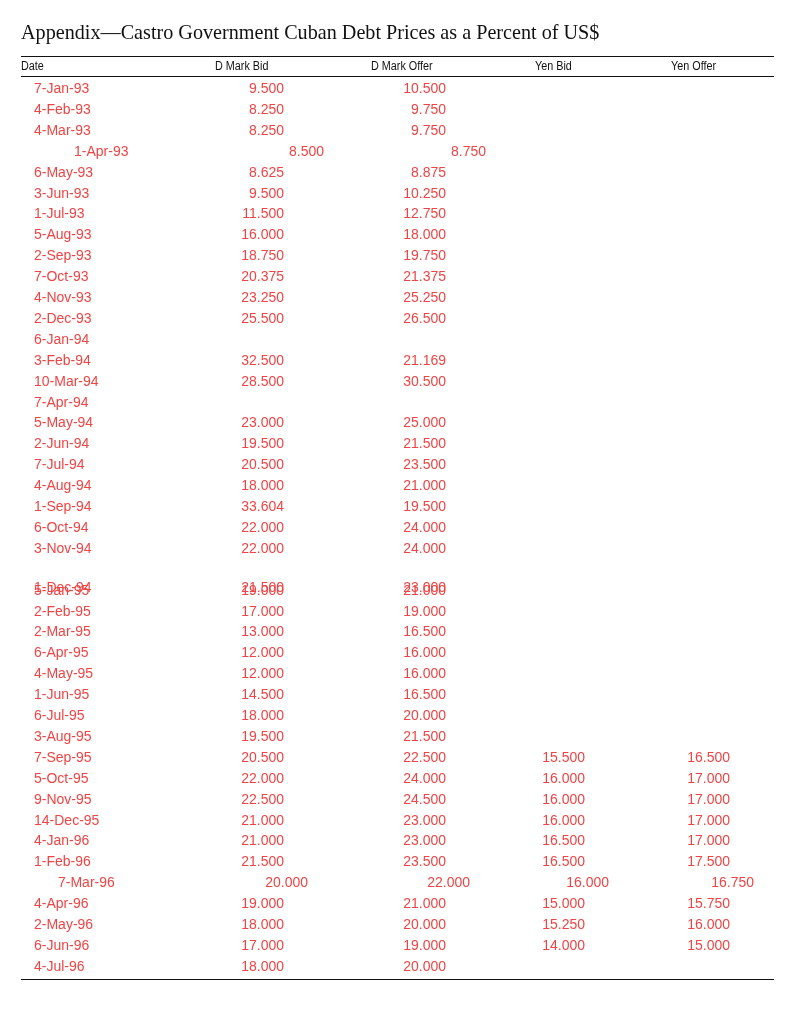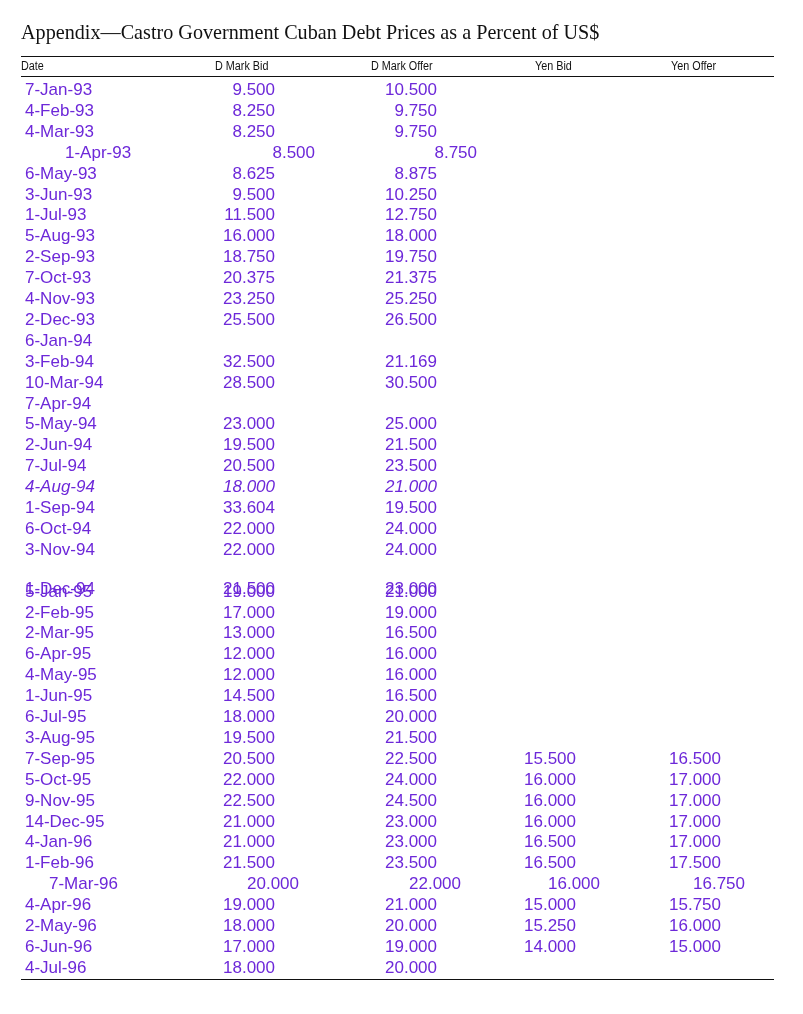--- a/index.html
+++ b/index.html
@@ -58,26 +58,26 @@
       top: 3px;
       height: 16px;
       font-family: "Liberation Sans", "DejaVu Sans", sans-serif;
       font-size: 12px;
       color: #111;
       white-space: nowrap;
       transform: scaleX(0.9);
     }
     .row {
       position: absolute;
-      left: 4px;
+      left: 13px;
       width: 753px;
       height: 20px;
       font-family: "Liberation Sans", "DejaVu Sans", sans-serif;
-      font-size: 17px;
-      color: #6d28d9;
+      font-size: 14px;
+      color: #ef4444;
     }
     .cell {
       position: absolute;
       top: 0;
       white-space: nowrap;
     }
     .c-date { left: 0; }
     .c-dmb { right: 503px; text-align: center; }  
     .c-dmo { right: 341px; text-align: center; }  
     .c-yb  { right: 202px; text-align: right; }  
@@ -226,21 +226,21 @@
         <span class="cell c-yb"></span>
         <span class="cell c-yo"></span>
       </div>
       <div class="row" style="top: 400.2px;">
         <span class="cell c-date">7-Jul-94</span>
         <span class="cell c-dmb">20.500</span>
         <span class="cell c-dmo">23.500</span>
         <span class="cell c-yb"></span>
         <span class="cell c-yo"></span>
       </div>
-      <div class="row" style="top: 421.1px; font-style: italic;">
+      <div class="row" style="top: 421.1px;">
         <span class="cell c-date">4-Aug-94</span>
         <span class="cell c-dmb">18.000</span>
         <span class="cell c-dmo">21.000</span>
         <span class="cell c-yb"></span>
         <span class="cell c-yo"></span>
       </div>
       <div class="row" style="top: 442px;">
         <span class="cell c-date">1-Sep-94</span>
         <span class="cell c-dmb">33.604</span>
         <span class="cell c-dmo">19.500</span>

